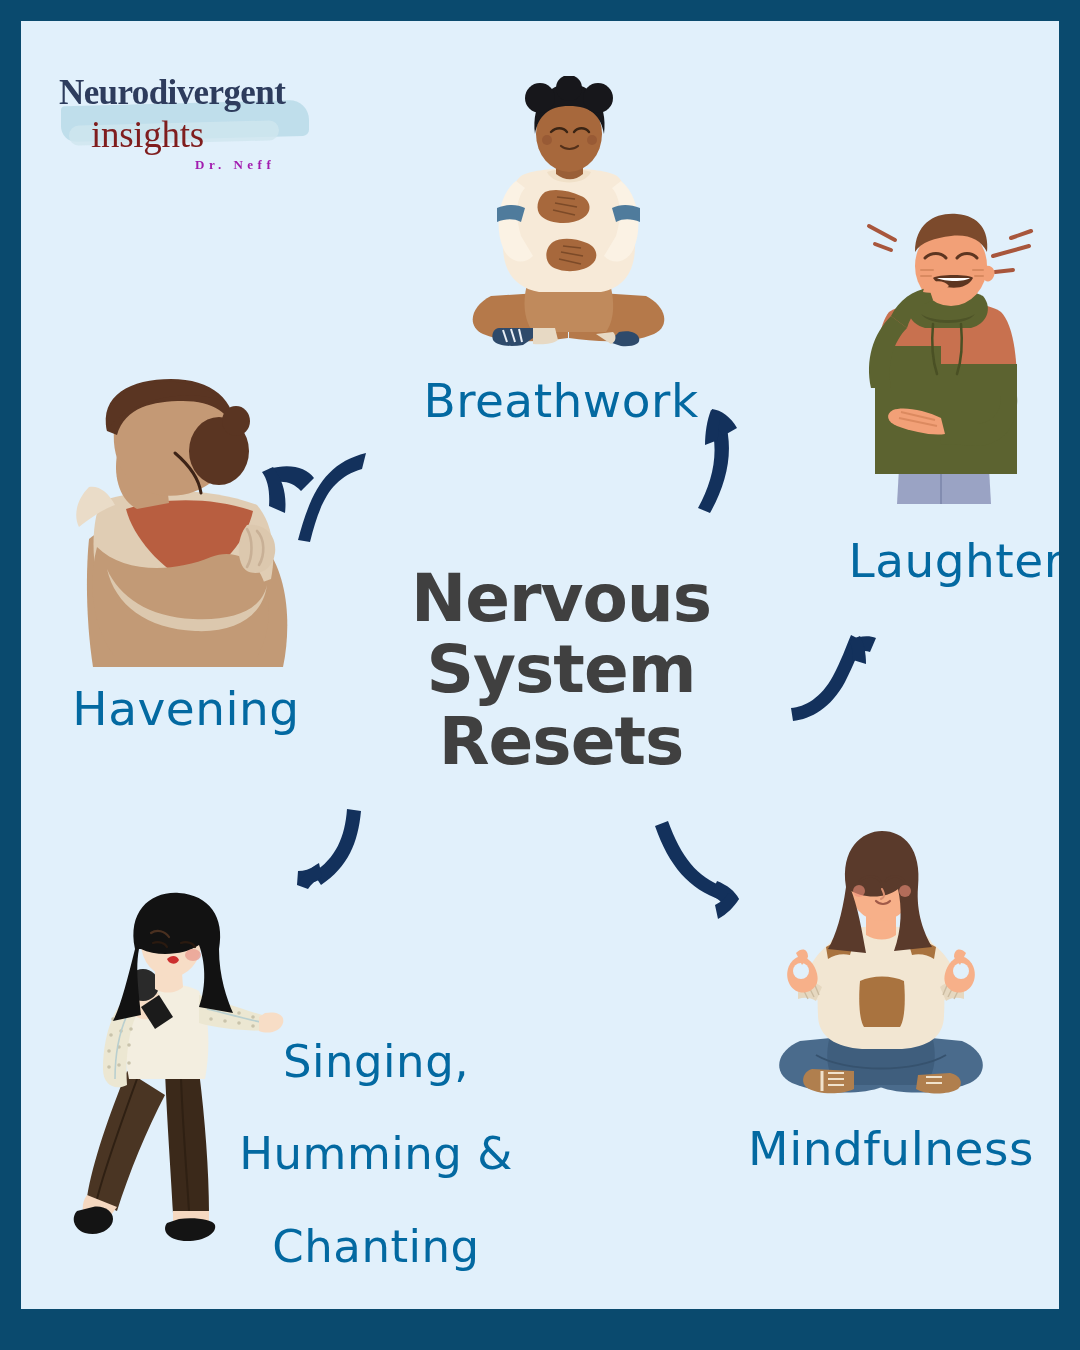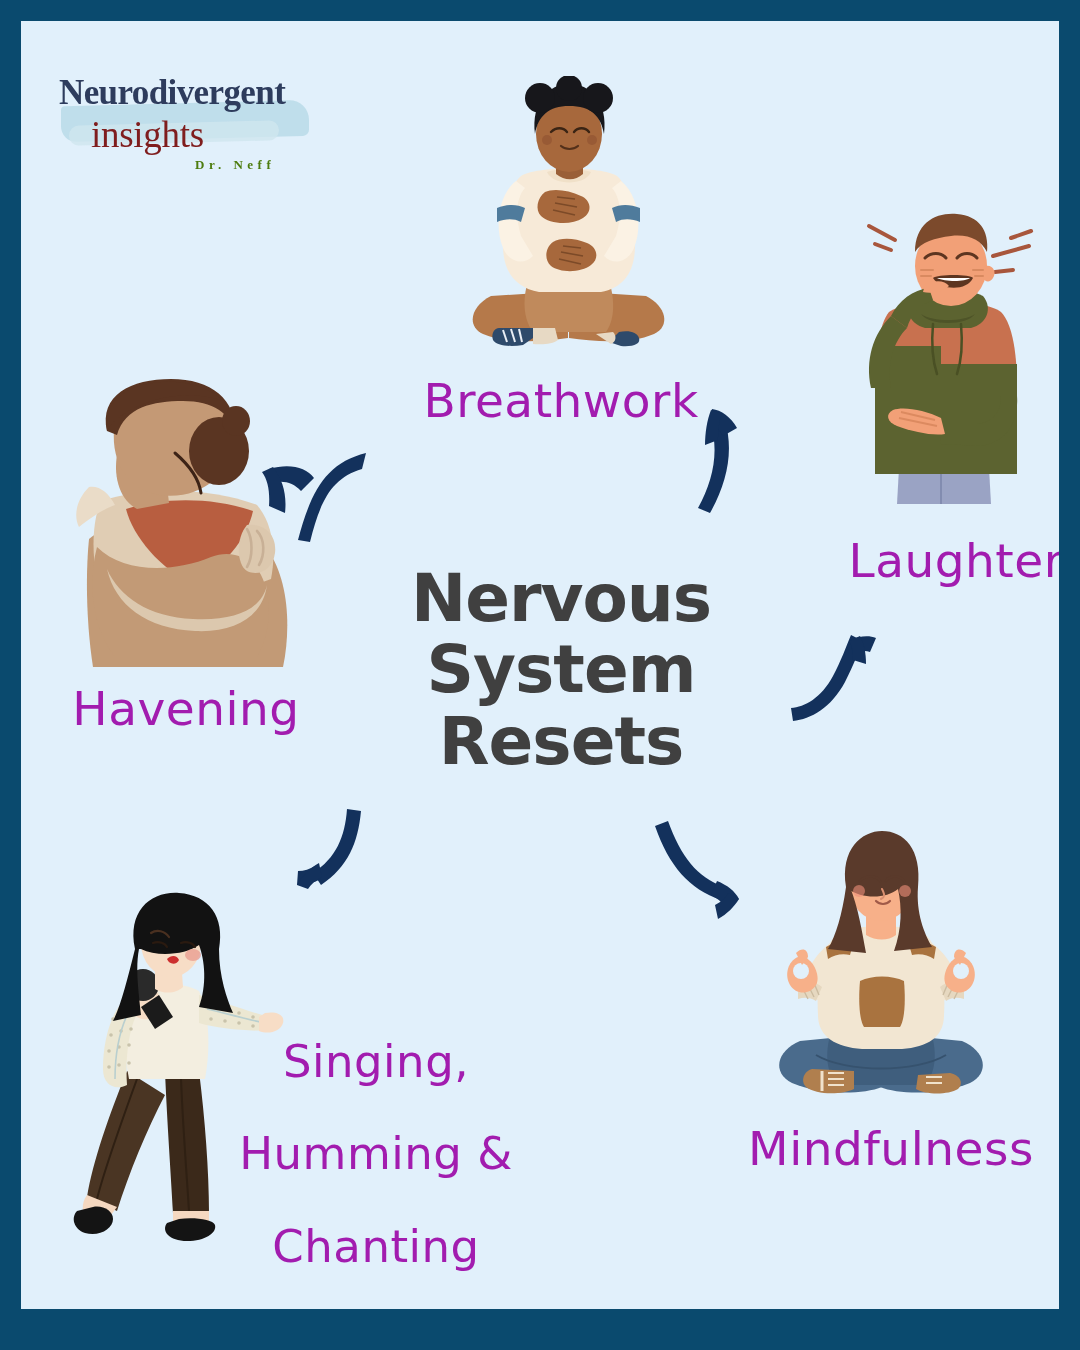--- a/index.html
+++ b/index.html
@@ -45,39 +45,39 @@
   .logo-line2 {
     position: absolute; left: 32px; top: 52px;
     font-family: "Liberation Serif", serif;
     font-weight: 400; font-size: 37px; letter-spacing: -.3px;
     color: #7f1d1d;
   }
   .logo-line3 {
     position: absolute; left: 136px; top: 96px;
     font-family: "Liberation Serif", serif;
     font-weight: 700; font-size: 13px; letter-spacing: 4.5px;
-    color: #4d7c0f;
+    color: #a21caf;
   }
 
   
   #center-title {
     position: absolute; left: 330px; top: 542px;
     width: 420px; text-align: center;
     font-family: "DejaVu Sans", sans-serif;
     font-weight: 700; font-size: 66px; line-height: 1.08;
     letter-spacing: -1px;
     color: #404040;
   }
 
   
   .node-label {
     position: absolute;
     font-family: "DejaVu Sans", sans-serif;
     font-weight: 400;
-    color: #a21caf;
+    color: #0369a1;
     letter-spacing: .5px;
     white-space: pre-line;
   }
   #label-breathwork { left: 390px; top: 352px; width: 300px; text-align: center; font-size: 47px; }
   #label-laughter   { left: 810px; top: 512px; width: 250px; text-align: center; font-size: 47px; }
   #label-havening   { left: 35px;  top: 660px; width: 260px; text-align: center; font-size: 47px; }
   #label-singing    { left: 200px; top: 995px; width: 310px; text-align: center; font-size: 45px; line-height: 2.05; }
   #label-mindfulness{ left: 715px; top: 1100px; width: 310px; text-align: center; font-size: 47px; }
 
   

